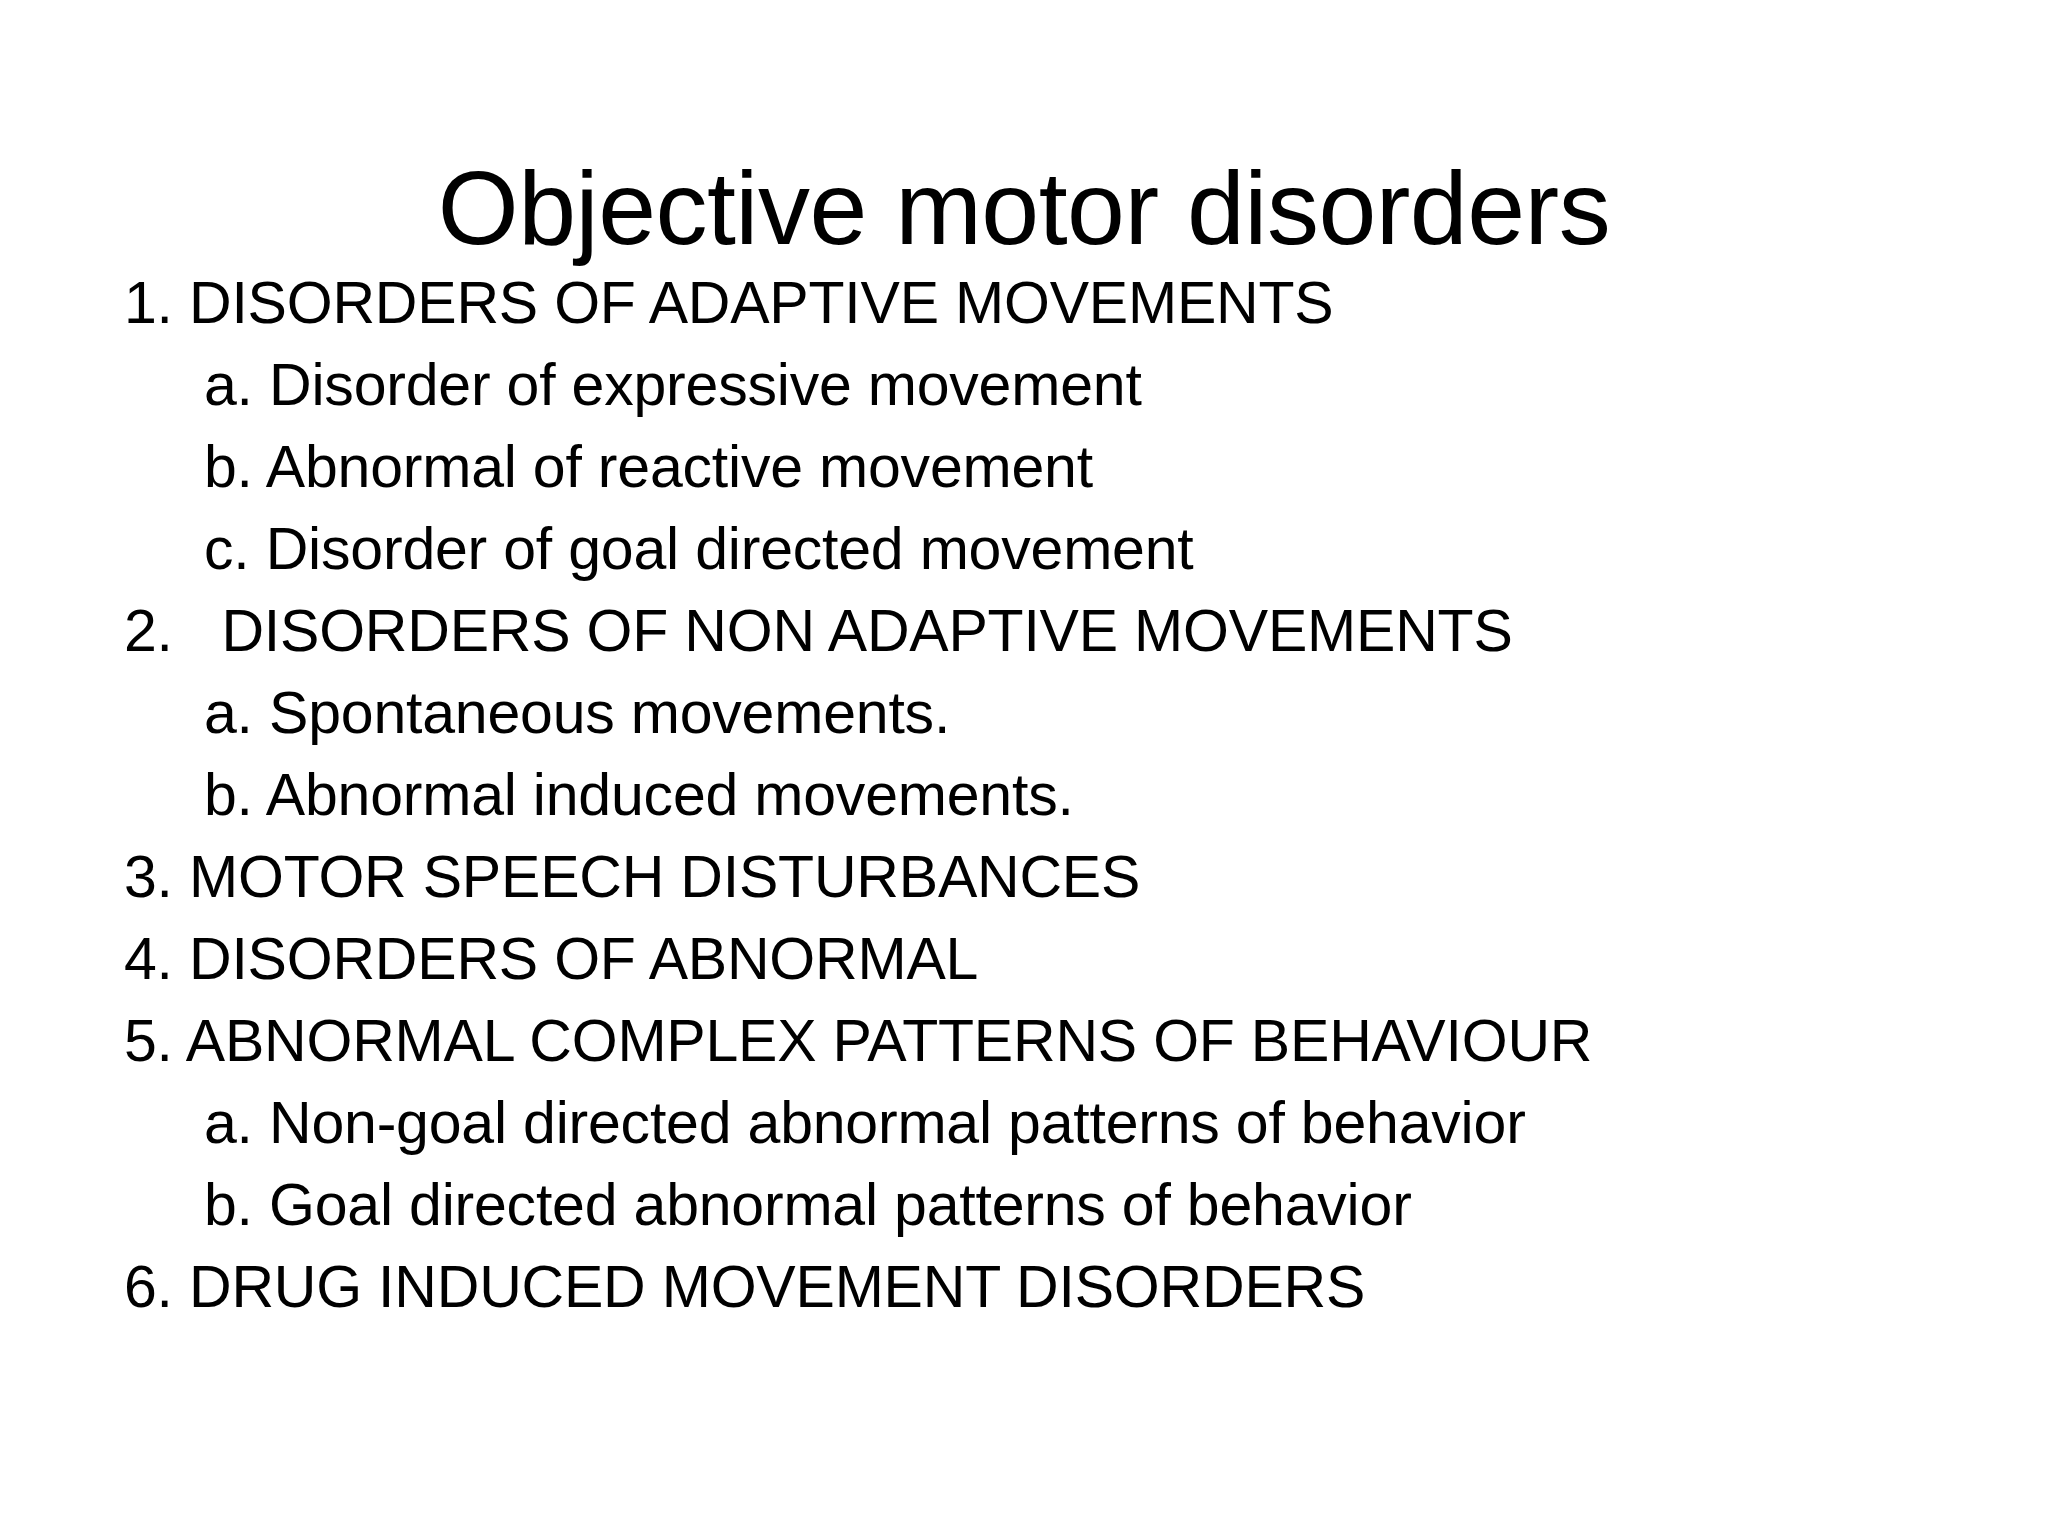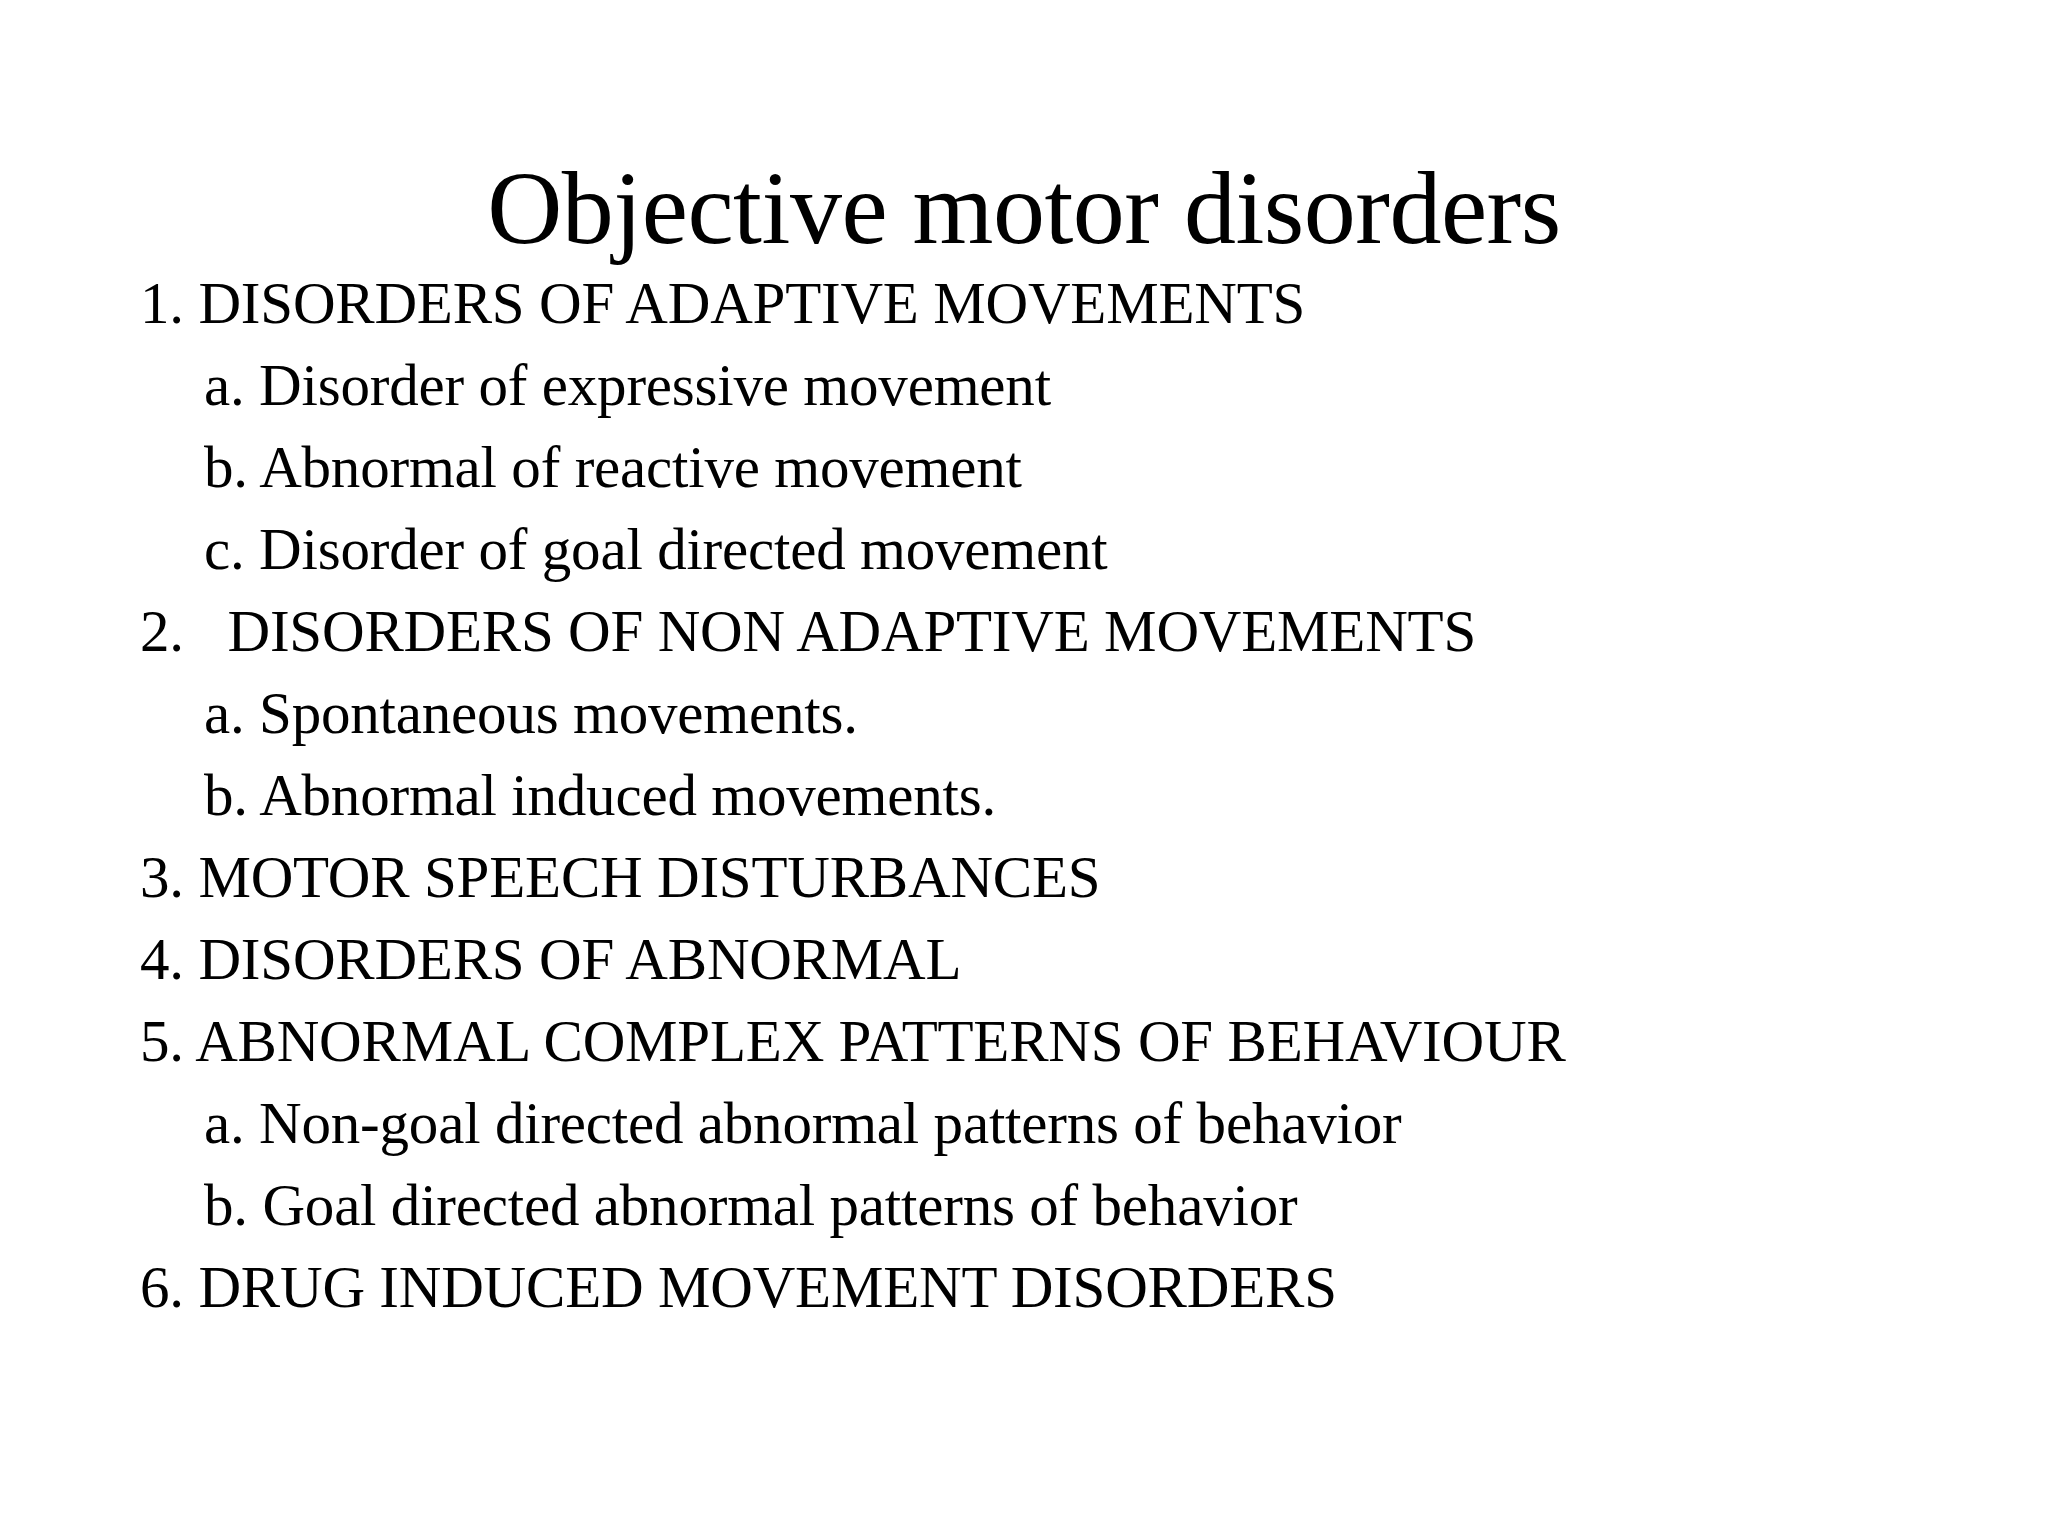--- a/index.html
+++ b/index.html
@@ -8,21 +8,21 @@
     padding: 0;
     background: #ffffff;
   }
 
   #slide {
     position: relative;
     width: 2048px;
     height: 1516px;
     background: #ffffff;
     overflow: hidden;
-    font-family: Liberation Serif, serif;
+    font-family: Liberation Sans, sans-serif;
     color: #000000;
     -webkit-font-smoothing: antialiased;
   }
 
   
   #slide-title {
     position: absolute;
     left: 0;
     top: 86px;
     width: 2048px;
@@ -44,21 +44,21 @@
 
   .line {
     font-size: 59px;
     line-height: 82px;
     font-weight: 400;
     white-space: pre;
     letter-spacing: -0.2px;
   }
 
   .level-1 {
-    margin-left: 16px;
+    margin-left: 0px;
   }
 
   .level-2 {
     margin-left: 80px;
   }
 
   
   .marker {
     display: inline;
   }

